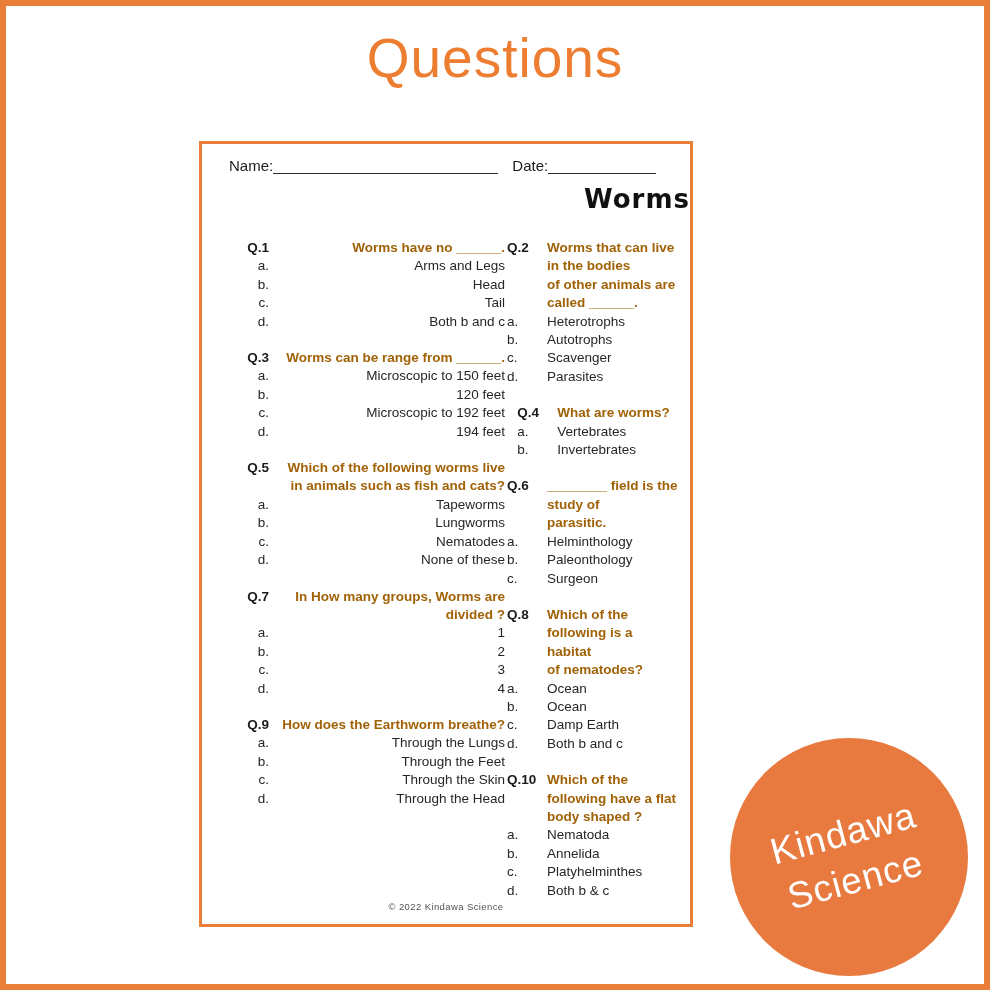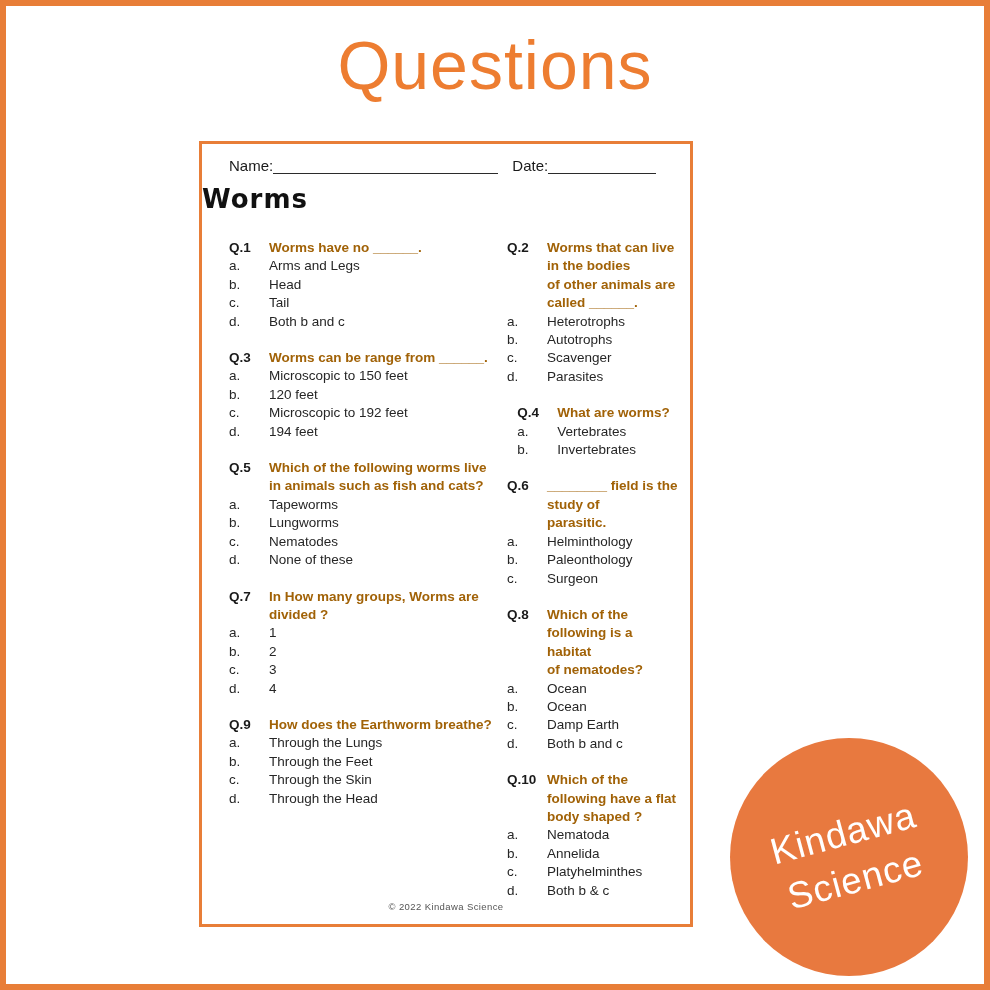--- a/index.html
+++ b/index.html
@@ -17,21 +17,21 @@
     overflow:hidden;
   }
   .outer-frame{
     position:absolute;inset:0;
     border:6px solid var(--accent-orange,#E87E38);
   }
   .main-title{
     position:absolute;
     top:28px;left:0;width:100%;
     text-align:center;
-    font-size:68px;
+    font-size:55px;
     font-weight:400;
     letter-spacing:1px;
     color:var(--title-orange,#ED7D31);
     line-height:1.1;
   }
   .worksheet-page{
     position:absolute;
     left:199px;top:141px;
     width:494px;height:786px;
     background:#ffffff;
@@ -47,34 +47,34 @@
     border-bottom:1.4px solid #2b2b2b;
     height:17px;
     display:inline-block;
   }
   .name-line{width:288px;}
   .date-line{width:138px;}
   .row-spacer{width:18px;}
   .worksheet-title{
     position:absolute;
     top:40px;left:0;width:100%;
-    text-align:left;
+    text-align:right;
     font-family:"DejaVu Sans",sans-serif;
     font-weight:bold;
     font-size:26px;
     letter-spacing:1px;
     color:#111111;
   }
   .questions-area{
     position:absolute;
     top:95px;left:27px;right:10px;
     display:flex;
   }
   .q-col{display:flex;flex-direction:column;}
-  .q-col-left{width:276px;margin-right:2px;}
+  .q-col-left{width:276px;margin-right:2px;text-align:right;}
   .q-col-right{flex:1;align-items:center;}
   .q-block{margin-bottom:18px;}
   .q-row,.opt-row{
     display:flex;
     font-size:13.5px;
     line-height:18.4px;
     color:#262626;
   }
   .q-num{
     width:40px;flex:0 0 40px;

